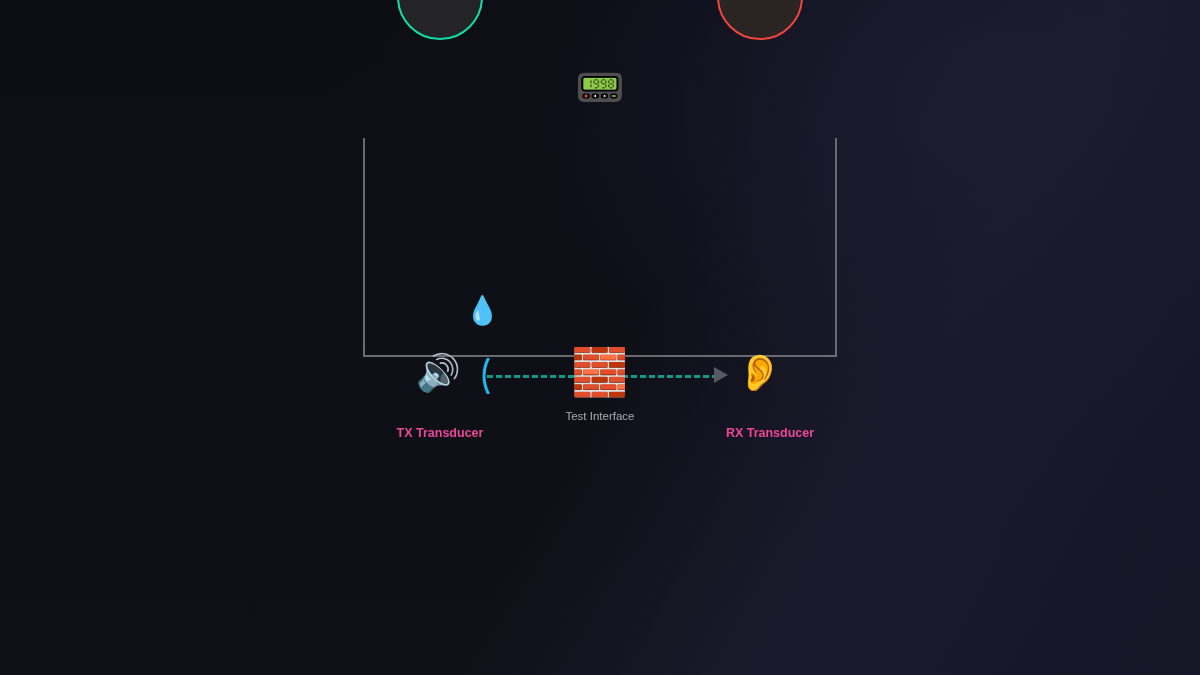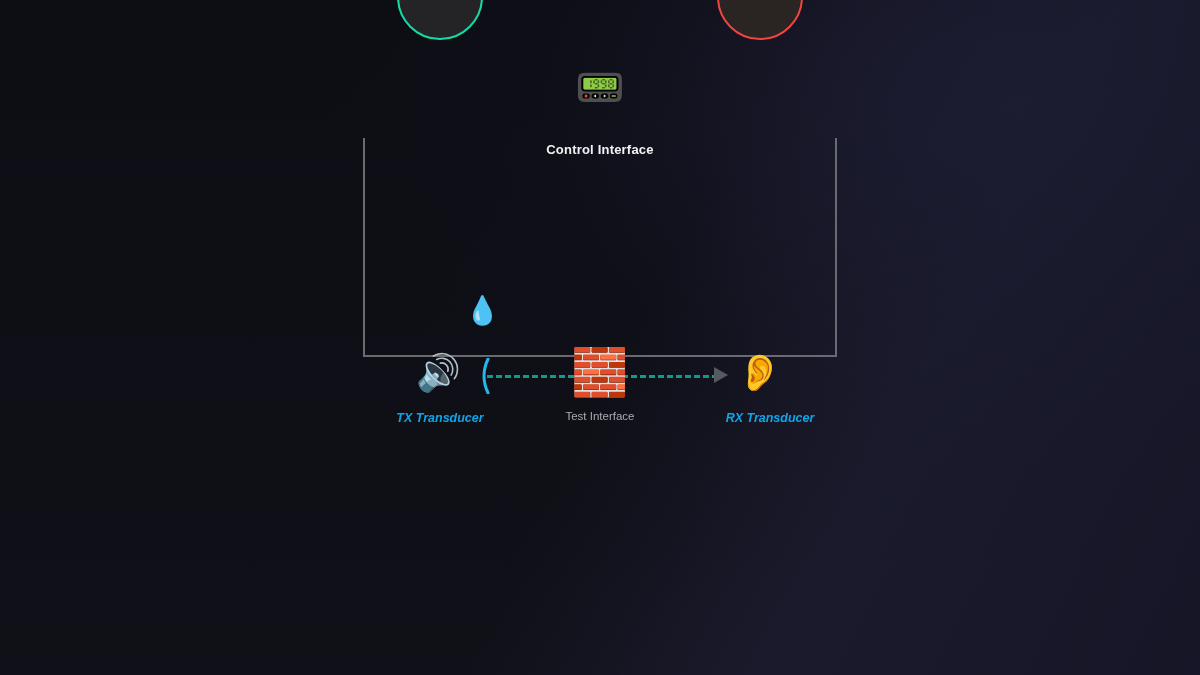--- a/index.html
+++ b/index.html
@@ -109,47 +109,45 @@
   #specimen-label {
     position:absolute;
     left:600px; top:410px;
     transform:translateX(-50%);
     color:#a9aab2;
     font-size:11.5px;
     white-space:nowrap;
   }
   .node-label {
     position:absolute;
-    top:411px;
+    top:426px;
     transform:translateX(-50%);
-    color:#0ea5e9;
+    color:#ec4899;
     font-size:12.5px;
     font-weight:bold;
     white-space:nowrap;
-    font-style:italic;
   }
   #tx-label { left:440px; }
   #rx-label { left:760px;padding-left:20px; }
 
   
   #footer { position:absolute; left:0; right:0; bottom:0; height:115px; }
 </style>
 </head>
 <body>
 
 <div id="bg-gradient"></div>
 
 <div id="stage">
 
   <div class="circle" id="circle-tx"></div>
   <div class="circle" id="circle-rx"></div>
 
   <div id="pager">📟</div>
 
-  <div id="control-label">Control Interface</div>
 
   <div class="bracket-v" id="bracket-left"></div>
   <div class="bracket-v" id="bracket-right"></div>
   <div id="bracket-h"></div>
 
   <div id="droplet">💧</div>
 
   <div id="signal-line"></div>
   <div id="signal-arrow"></div>
 

